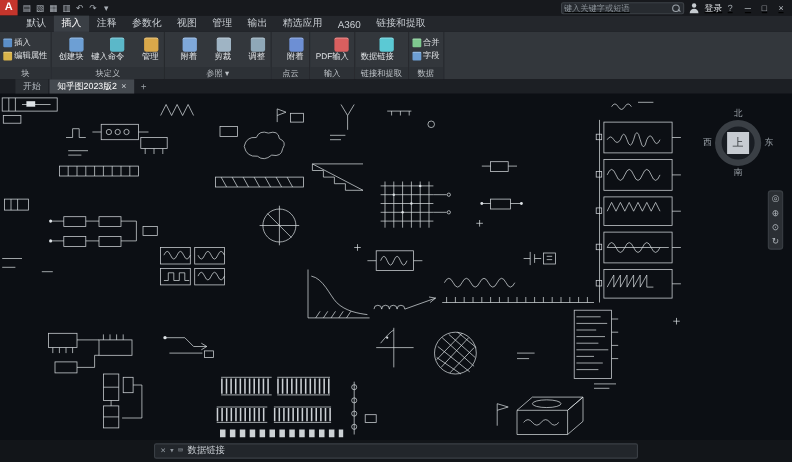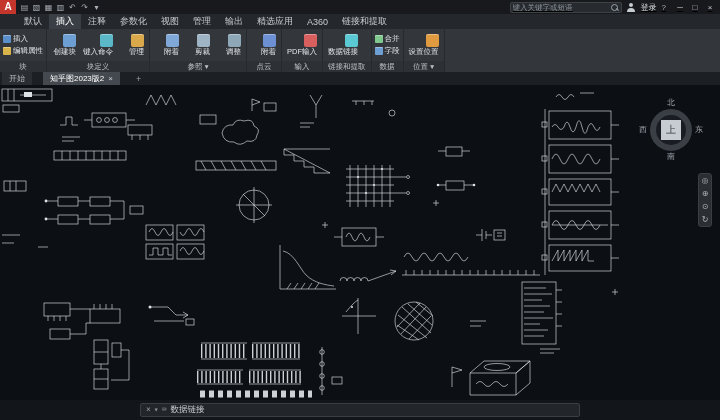--- a/index.html
+++ b/index.html
@@ -53,21 +53,21 @@
   .bicon{width:13px;height:13px;border-radius:2px;box-shadow:inset 0 1px 0 rgba(255,255,255,.35);}
   .blabel{font-size:7.5px;color:#e2e5e8;line-height:1;white-space:nowrap;}
   .btn-col{display:flex;flex-direction:column;justify-content:center;gap:2px;}
   .btn-small{display:flex;align-items:center;gap:2px;}
   .sicon{width:8px;height:8px;border-radius:1px;flex:0 0 auto;
     box-shadow:inset 0 1px 0 rgba(255,255,255,.35);}
   .slabel{font-size:7.5px;color:#e2e5e8;white-space:nowrap;}
 
   
   .doctabs{position:absolute;top:72px;left:0;right:0;height:13px;background:#1c1f24;
-    display:flex;align-items:stretch;padding-left:2px;gap:11px;z-index:7;}
+    display:flex;align-items:stretch;padding-left:14px;gap:1px;z-index:7;}
   .dtab{font-size:8px;color:#b6bcc2;padding:0 7px;display:flex;align-items:center;gap:4px;
     background:#2a2e33;white-space:nowrap;}
   .dtab.active{background:#44494f;color:#fff;}
   .dclose{font-size:8px;color:#cfd3d7;}
   .dplus{color:#9aa0a6;font-size:9px;padding:0 5px;display:flex;align-items:center;}
 
   
   .canvas{position:absolute;top:85px;left:0;width:720px;height:315px;background:#0c0f14;overflow:hidden;}
   .cad{position:absolute;left:0;top:0;}
 
@@ -225,29 +225,20 @@
               <span class="sicon" style="background: rgb(127, 201, 143);"></span>
               <span class="slabel">合并</span>
             </div>
             <div class="btn-small">
               <span class="sicon" style="background: rgb(109, 159, 212);"></span>
               <span class="slabel">字段</span>
             </div>
           </div>
         </div>
         <div class="panel-label">数据</div>
-      </div>
-      <div class="panel">
-        <div class="panel-content">
-          <div class="btn-big">
-            <span class="bicon" style="background: rgb(224, 154, 63);"></span>
-            <span class="blabel">设置位置</span>
-          </div>
-        </div>
-        <div class="panel-label">位置 ▾</div>
       </div>
     </div>
 
   <div class="doctabs" id="doc-tabs">
       <div class="dtab">
         <span class="dlabel">开始</span>
       </div>
       <div class="dtab active">
         <span class="dlabel">知乎图2023版2</span>
         <span class="dclose">×</span>

